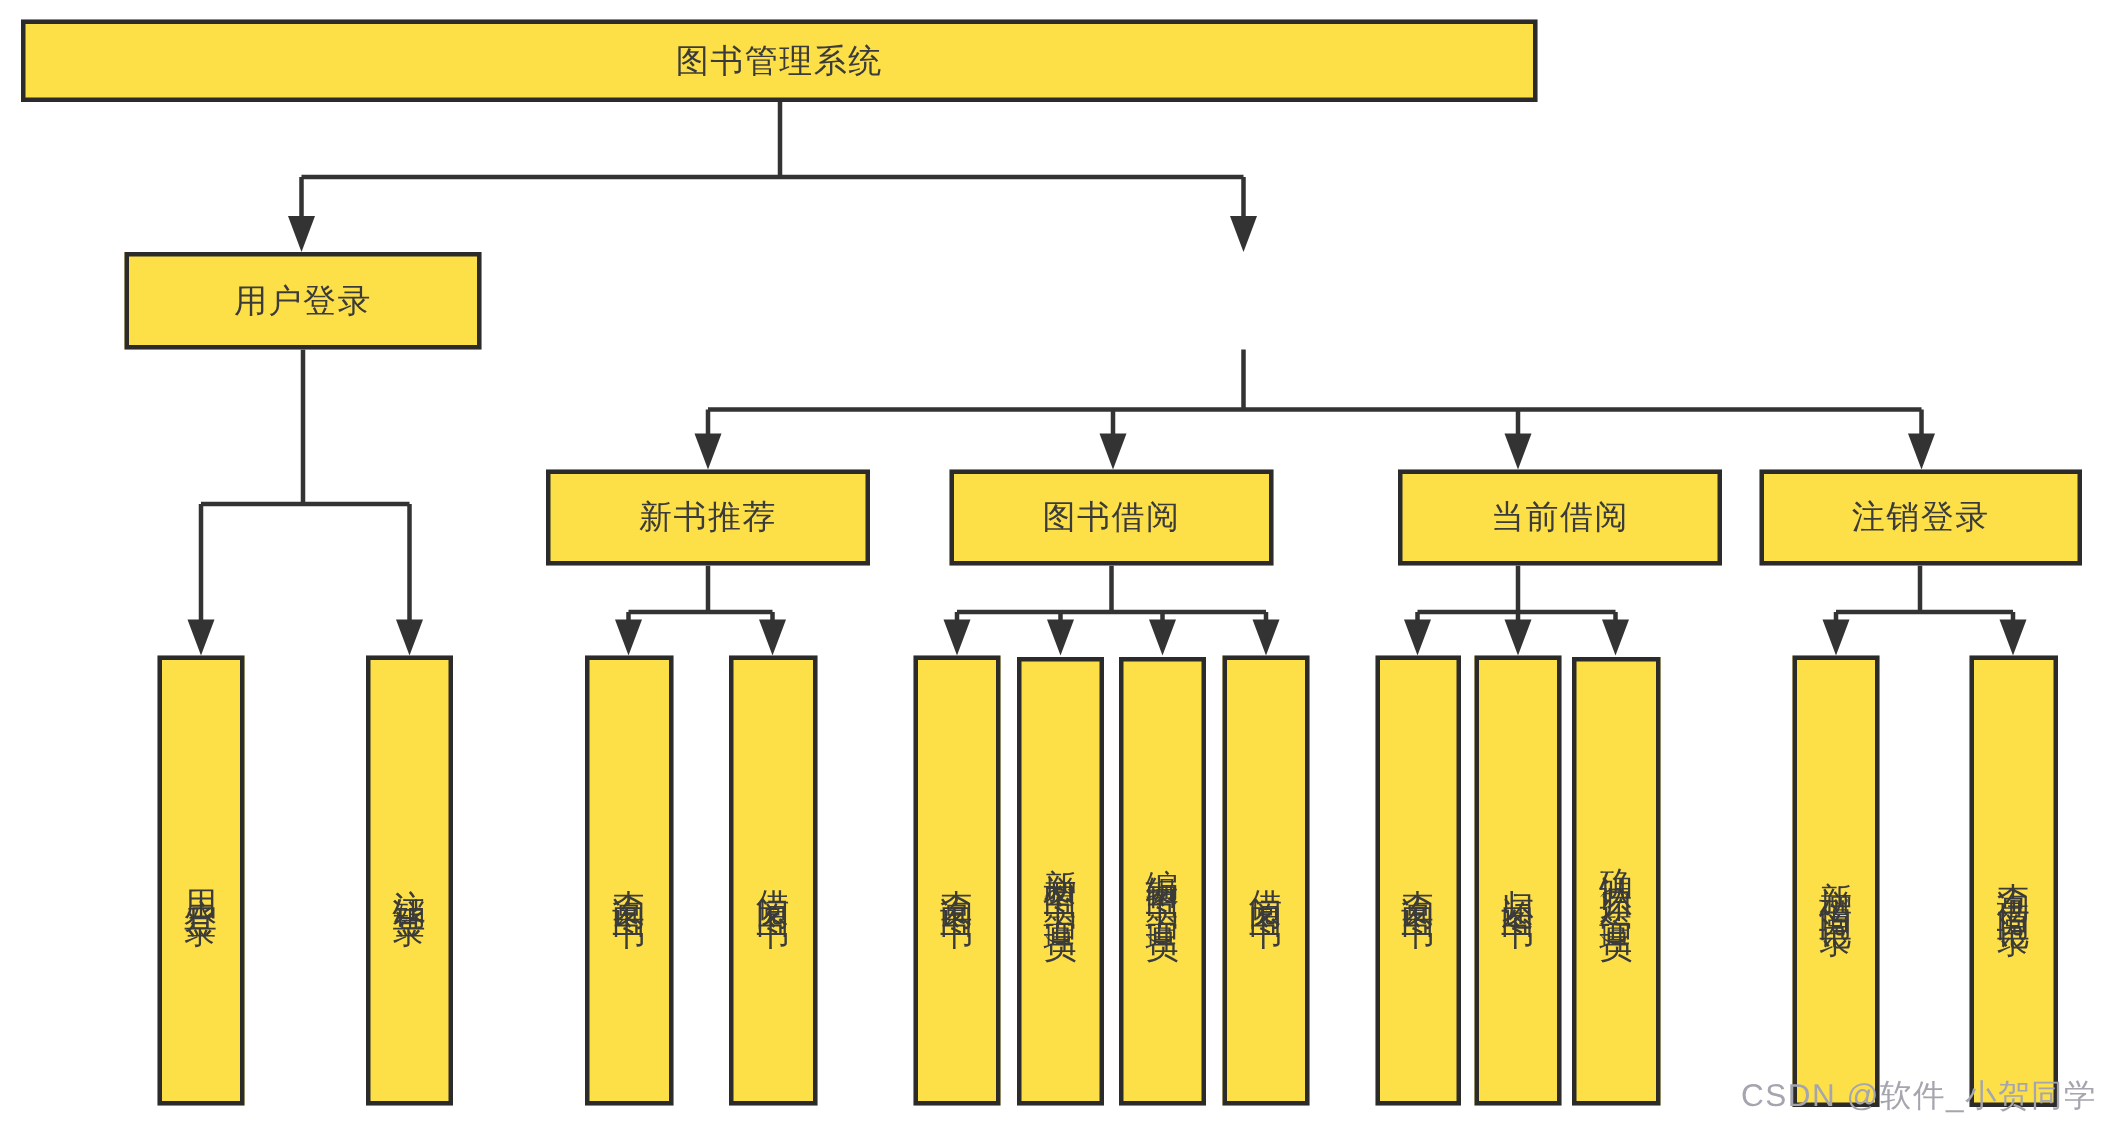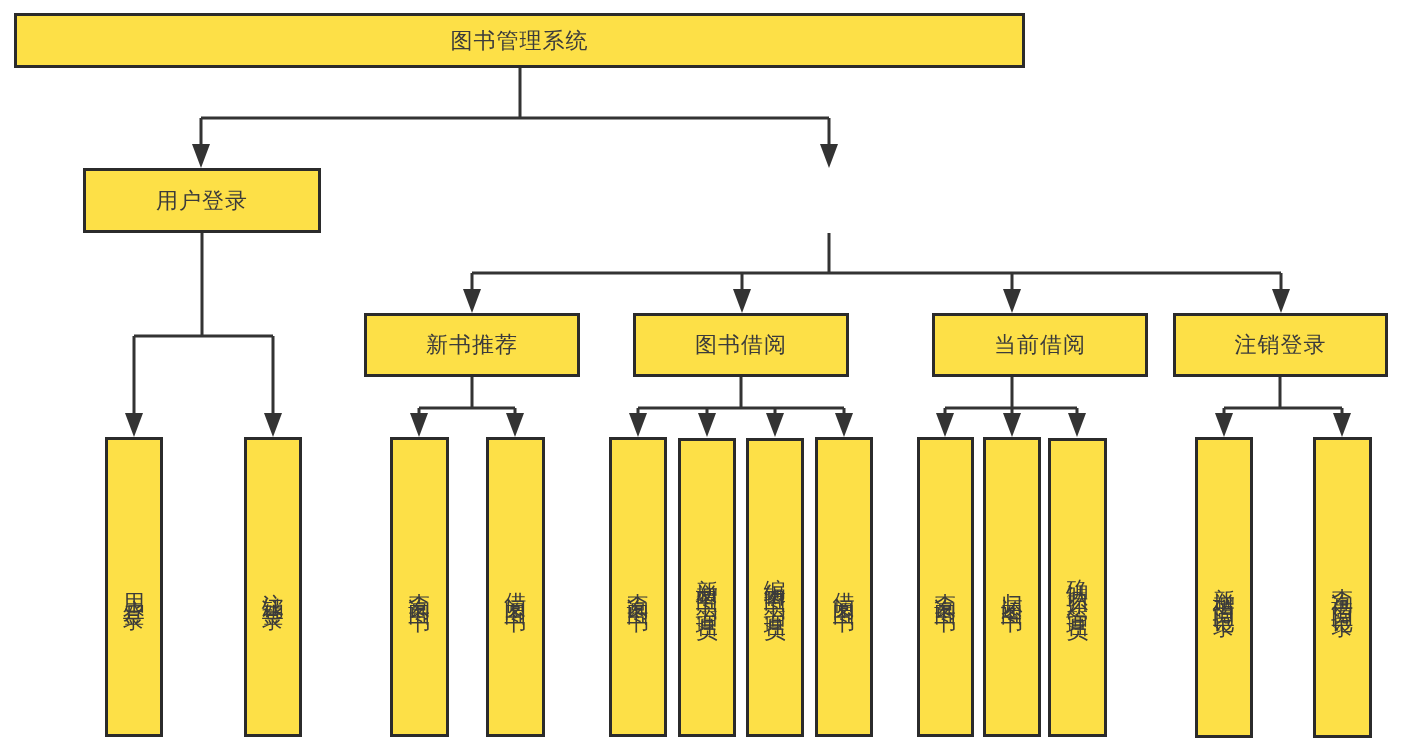--- a/index.html
+++ b/index.html
@@ -161,14 +161,15 @@
     <span class="lbl">确认归还（管理员）</span>
   </div>
 
   <div class="box v" style="left:1195px; top:437px; width:58px; height:301px;">
     <span class="lbl">新增借阅记录</span>
   </div>
   <div class="box v" style="left:1313px; top:437px; width:59px; height:301px;">
     <span class="lbl">查询借阅记录</span>
   </div>
 
+  <div class="watermark">CSDN @软件_小贺同学</div>
 
 </div>
 
 </body></html>

